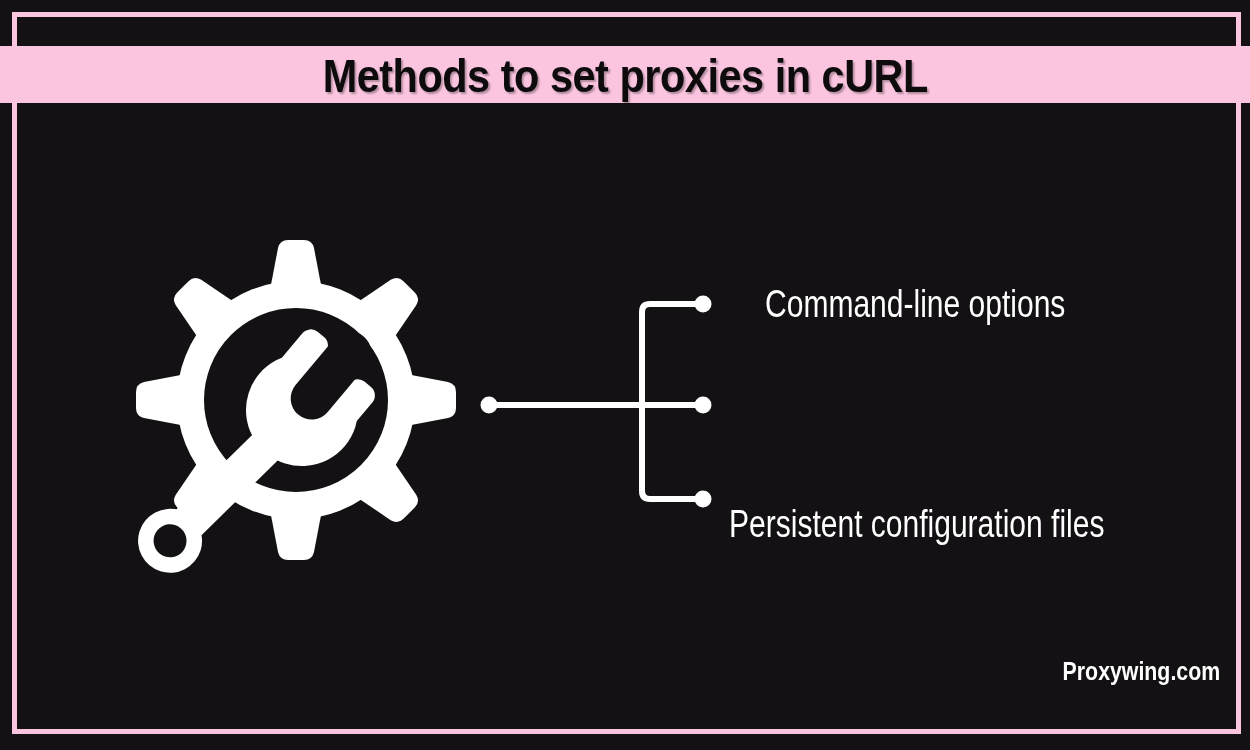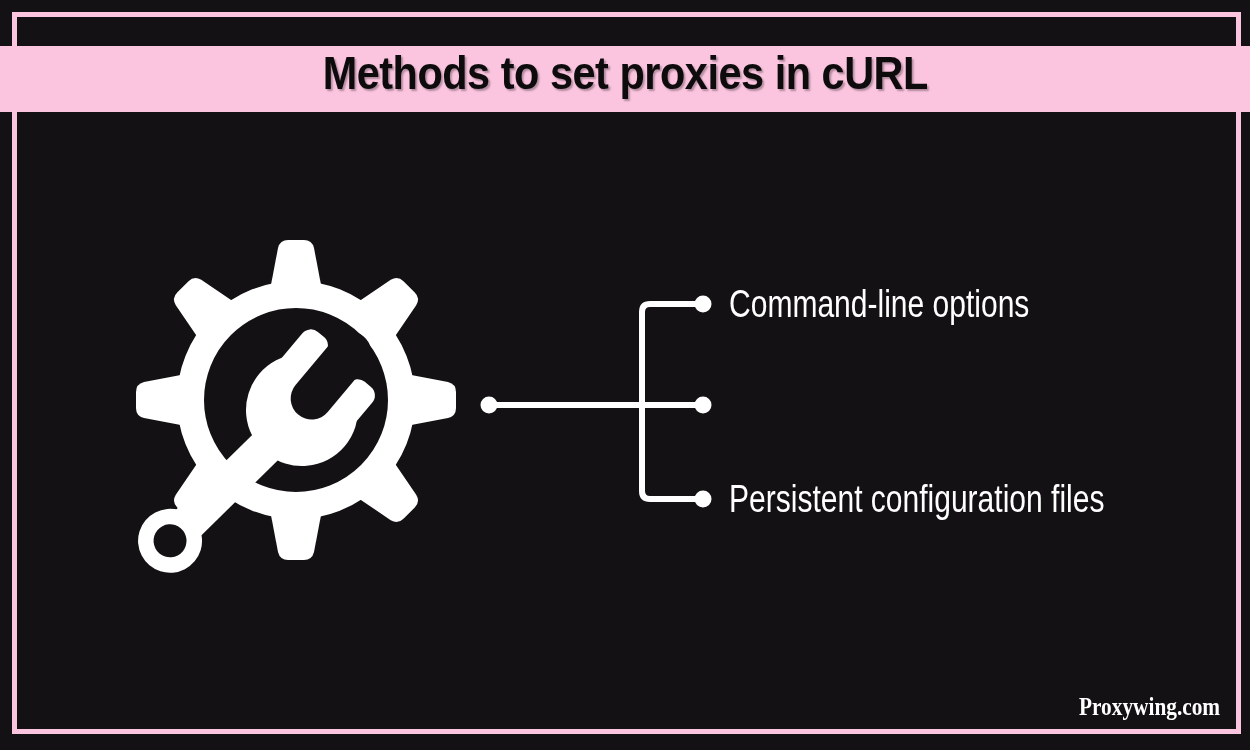--- a/index.html
+++ b/index.html
@@ -14,23 +14,23 @@
     position:absolute;
     left:12px;top:12px;
     width:1229px;height:722px;
     box-sizing:border-box;
     border:5px solid #FBC5E0;
     z-index:1;
   }
   .banner{
     position:absolute;
     left:0;top:46px;
-    width:1250px;height:66px;
+    width:1250px;height:57px;
     background:#FBC5E0;
-    display:flex;align-items:flex-start;justify-content:center;
+    display:flex;align-items:flex-end;justify-content:center;
     z-index:2;
   }
   .banner .title{
     display:inline-block;
     font-size:46px;
     font-weight:bold;
     color:#0E0B0D;
     letter-spacing:-0.5px;
     transform:scaleX(0.90);
     transform-origin:center center;
@@ -50,30 +50,29 @@
     white-space:nowrap;
   }
   .method-row .method-label{
     display:inline-block;
     font-size:38px;
     font-weight:400;
     color:#FFFFFF;
     transform:scaleX(0.79);
     transform-origin:left center;
   }
-  .row-0{top:304px;}
+  .row-0{top:304px;margin-left:36px;}
   .row-1{top:405px;}
-  .row-2{top:499px;}
+  .row-2{top:524px;}
   .brand{
     position:absolute;
-    right:30px;top:692px;
+    right:30px;top:656px;
     height:30px;
     display:flex;align-items:center;
     z-index:4;
-    font-family:Liberation Serif, serif;
   }
   .brand .brand-text{
     display:inline-block;
     font-size:26px;
     font-weight:bold;
     color:#FFFFFF;
     transform:scaleX(0.82);
     transform-origin:right center;
     white-space:nowrap;
   }

